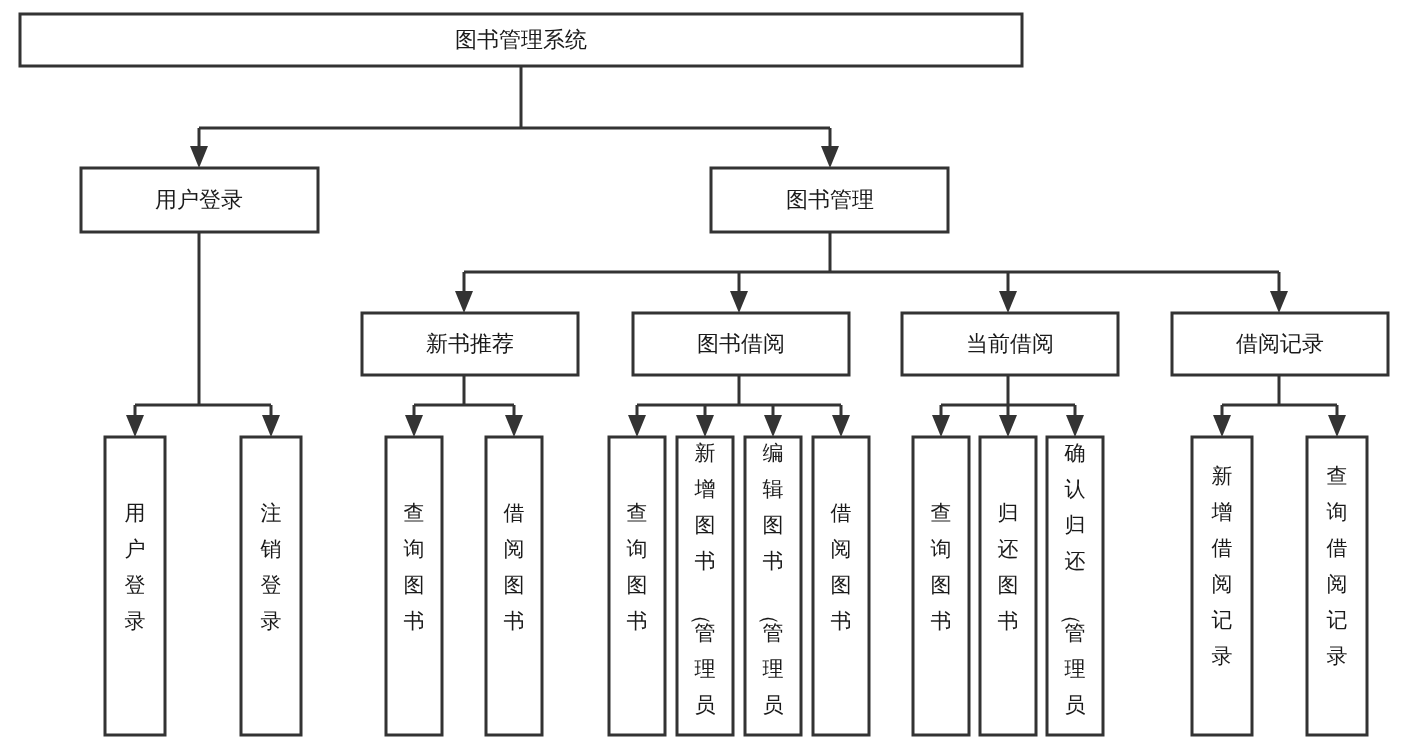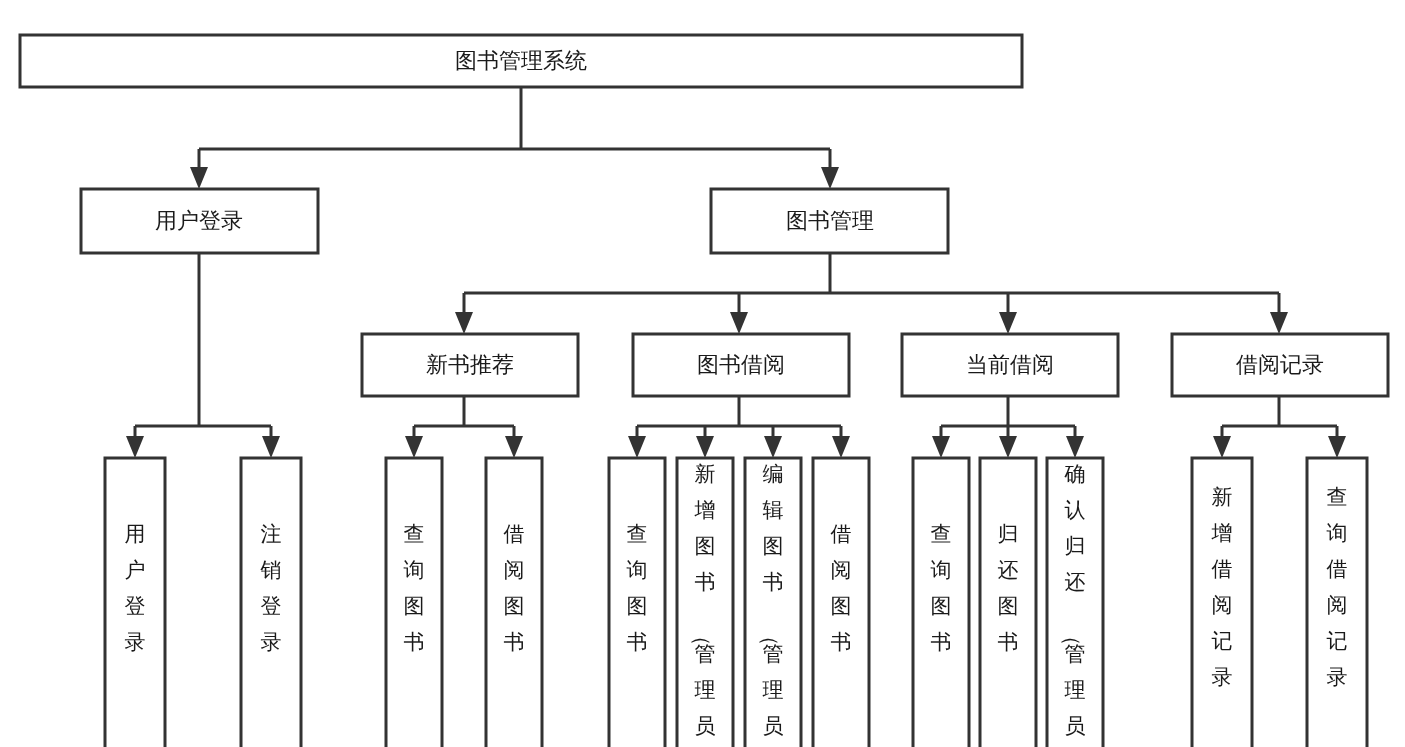--- a/index.html
+++ b/index.html
@@ -11,21 +11,20 @@
     width: 1405px;
     height: 747px;
     font-family: "Liberation Sans", sans-serif;
     overflow: hidden;
     position: relative;
   }
   #diagram-root {
     position: relative;
     width: 1405px;
     height: 680px;
-    margin-top: 21px;
   }
   svg.flow {
     position: absolute;
     top: 0;
     left: 0;
     width: 1405px;
     height: 747px;
     display: block;
   }
   .node-box {

